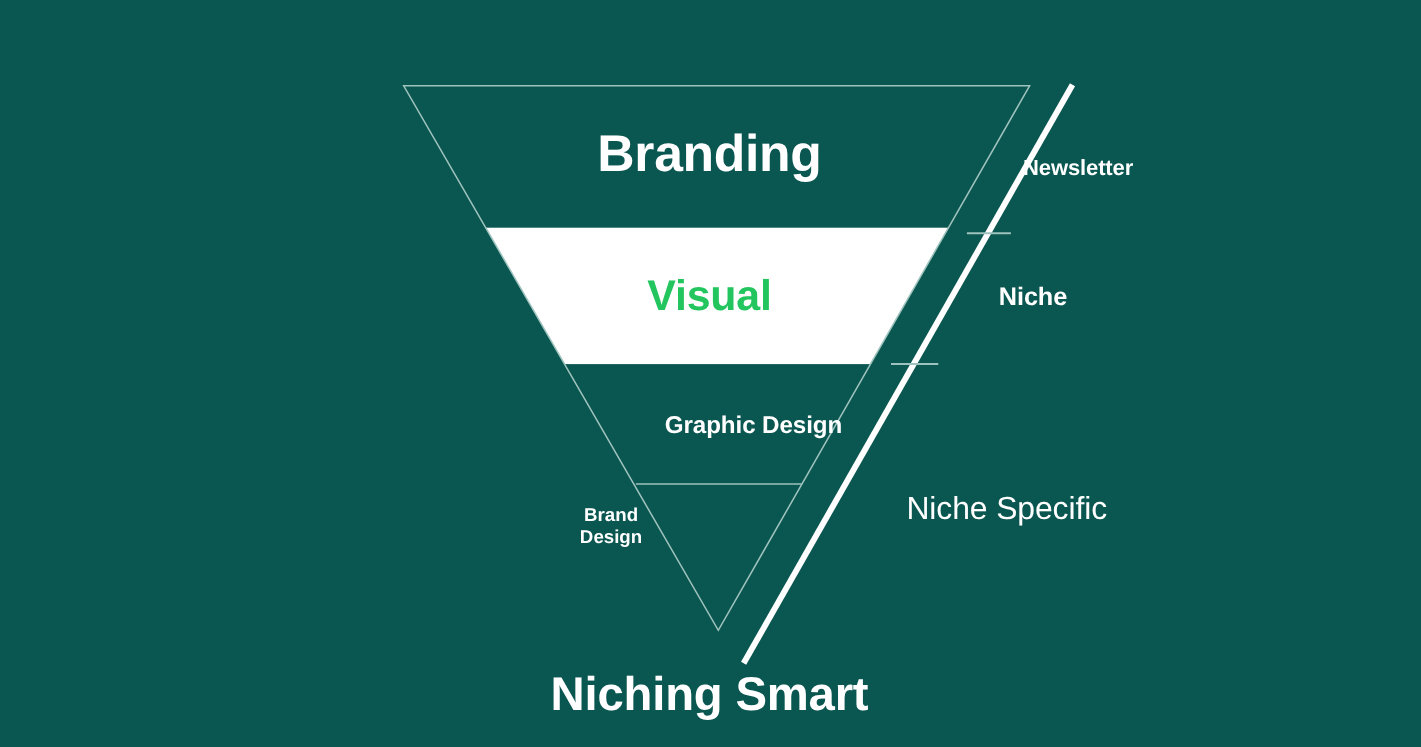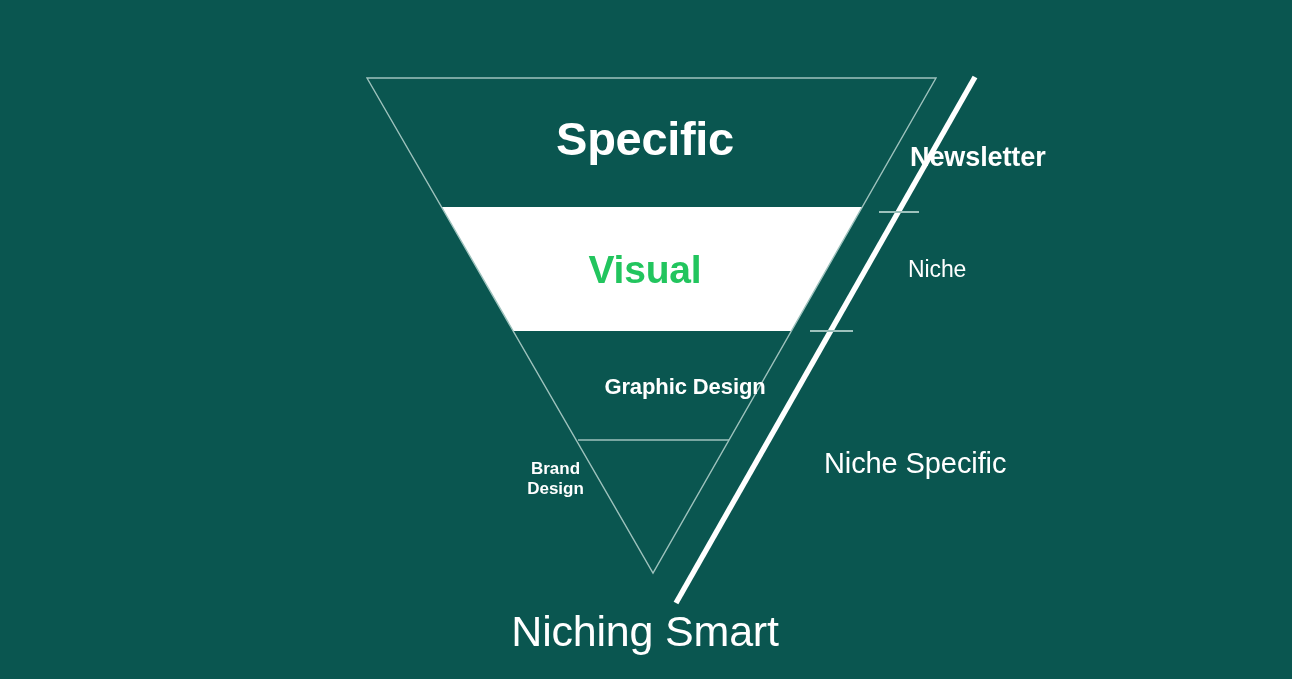--- a/index.html
+++ b/index.html
@@ -65,44 +65,44 @@
     left: 0; top: 459px;
     width: 1113px;
     text-align: center;
     font-size: 17px;
     font-weight: 700;
     line-height: 1.15;
     transform: translateX(-1px);
   }
   
   #label-newsletter {
-    left: 910px; top: 142px;
-    font-size: 27px;
+    left: 930px; top: 142px;
+    font-size: 20px;
     font-weight: 700;
     letter-spacing: -0.1px;
   }
   #label-niche {
     left: 908px; top: 257px;
     font-size: 23px;
-    font-weight: 400;
+    font-weight: 700;
     letter-spacing: -0.1px;
   }
   #label-niche-specific {
     left: 824px; top: 447px;
     font-size: 29px;
     font-weight: 400;
     letter-spacing: -0.1px;
   }
   
   #label-niching-smart {
     left: 0; top: 607px;
     width: 1292px;
     text-align: center;
     font-size: 43px;
-    font-weight: 400;
+    font-weight: 700;
     letter-spacing: -0.2px;
     transform: translateX(-1px);
   }
 </style>
 </head>
 <body>
 
 <div id="stage">
 
   <svg id="funnel-svg" viewBox="0 0 1292 679">
@@ -120,21 +120,21 @@
     <polygon points="367,78 936,78 653,573" fill="none" stroke="#9ec2bd" stroke-width="1.4"></polygon>
 
     <line x1="578" y1="440" x2="729" y2="440" stroke="#9ec2bd" stroke-width="1.4"></line>
 
     <line x1="975" y1="77" x2="676" y2="603" stroke="#ffffff" stroke-width="5.4" stroke-linecap="butt"></line>
 
     <line x1="879" y1="212" x2="919" y2="212" stroke="#9ec2bd" stroke-width="1.8"></line>
     <line x1="810" y1="331" x2="853" y2="331" stroke="#9ec2bd" stroke-width="1.8"></line>
   </svg>
 
-  <div class="lbl" id="label-branding">Specific</div>
+  <div class="lbl" id="label-branding">Branding</div>
 
   <div class="lbl" id="label-visual">Visual</div>
 
   <div class="lbl" id="label-graphic-design">Graphic Design</div>
 
   <div class="lbl" id="label-brand-design">Brand
 Design</div>
 
   <div class="lbl" id="label-newsletter">Newsletter</div>
 

